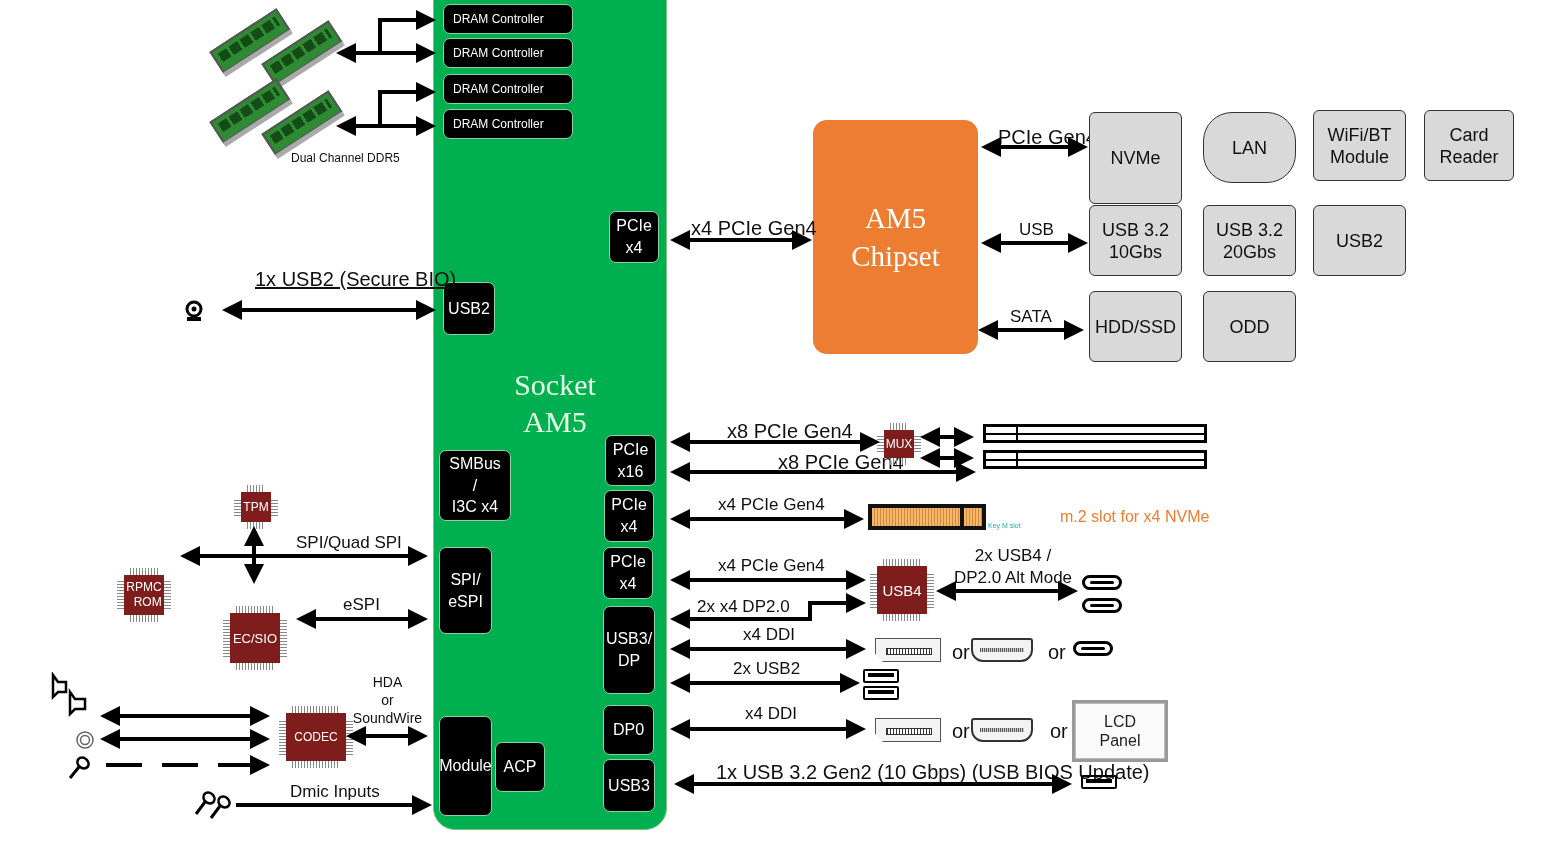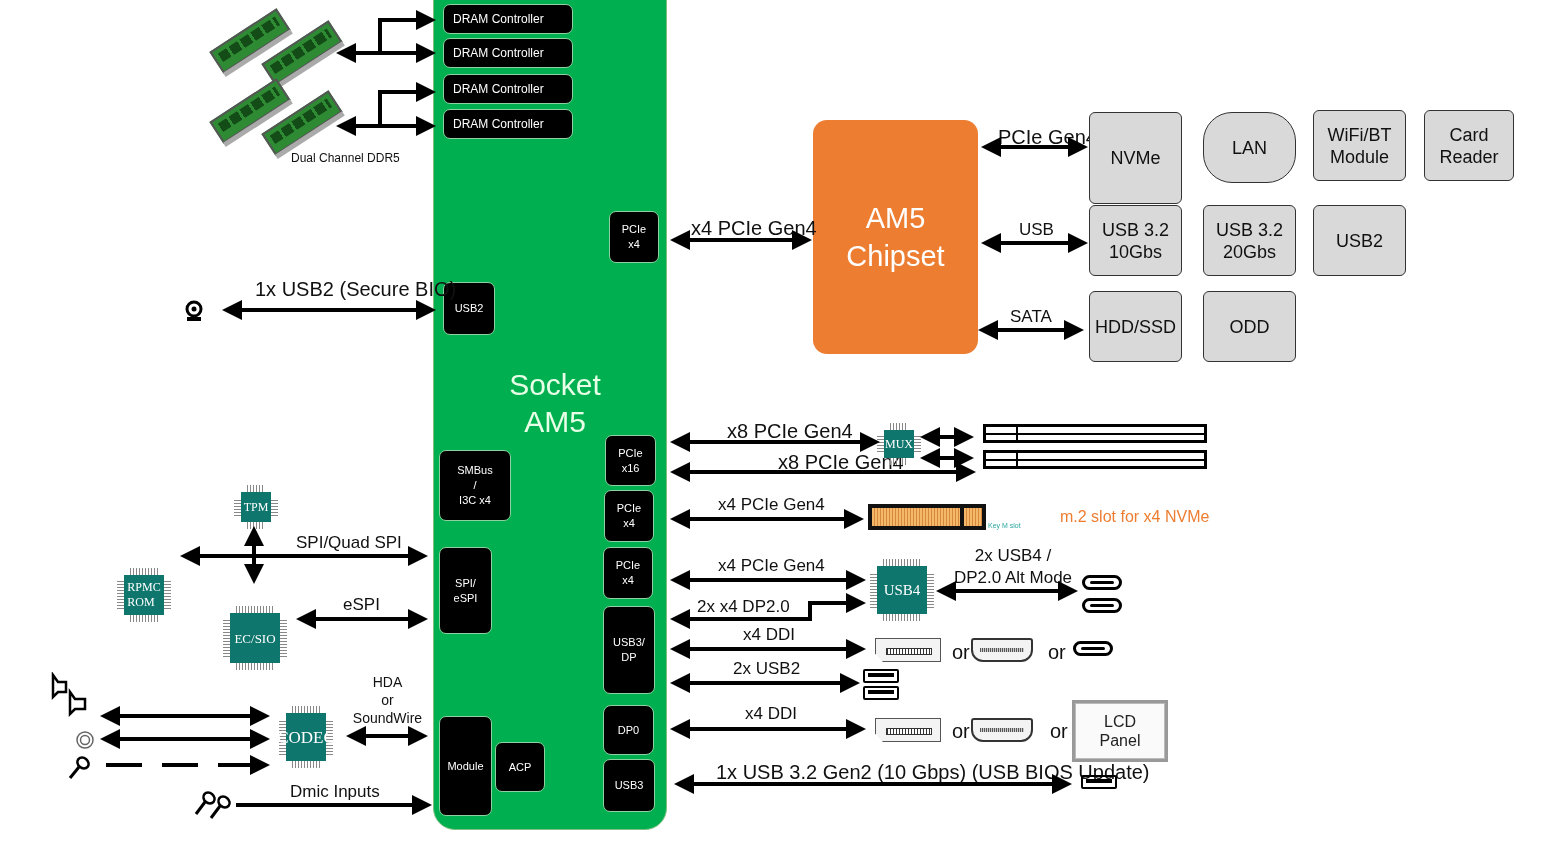--- a/index.html
+++ b/index.html
@@ -1,26 +1,26 @@
 <!DOCTYPE html>
 <html><head>
 <meta charset="utf-8">
 <style>
   html,body{margin:0;padding:0;background:#fff;}
   body{width:1541px;height:866px;position:relative;overflow:hidden;font-family:"Liberation Sans",sans-serif;}
-  .abs{position:absolute;}
+  .abs{position:absolute;font-family:Liberation Serif, serif;}
   .socket{left:433px;top:-10px;width:234px;height:840px;background:#00b050;border:1.5px solid #7fbf7f;border-radius:0 0 22px 22px;box-sizing:border-box;}
-  .blk{position:absolute;background:#000;color:#fff;border:1.5px solid #8fd19e;border-radius:7px;box-sizing:border-box;display:flex;align-items:center;justify-content:center;text-align:center;font-size:11px;line-height:1.35;white-space:pre-line;}
+  .blk{position:absolute;background:#000;color:#fff;border:1.5px solid #8fd19e;border-radius:7px;box-sizing:border-box;display:flex;align-items:center;justify-content:center;text-align:center;font-size:16px;line-height:1.35;white-space:pre-line;}
   .blk.dram{justify-content:flex-start;padding-left:9px;font-size:12px;}
   .sockettitle{left:480px;top:366px;width:150px;text-align:center;color:#e6ffe6;font-size:30px;line-height:37px;white-space:pre-line;}
   .chipset{left:813px;top:120px;width:165px;height:234px;background:#ed7d31;border-radius:14px;color:#fff;font-size:29px;line-height:38px;display:flex;align-items:center;justify-content:center;text-align:center;white-space:pre-line;}
   .dev{position:absolute;background:#d9d9d9;border:1.5px solid #333;border-radius:6px;box-sizing:border-box;display:flex;align-items:center;justify-content:center;text-align:center;font-size:18px;line-height:22px;color:#111;white-space:pre-line;}
   .lbl{position:absolute;color:#111;font-size:17px;white-space:nowrap;}
   .lbl.sm{font-size:20px;}
-  .chip{position:absolute;background:#0f766e;color:#fff;font-size:13px;display:flex;align-items:center;justify-content:center;text-align:left;white-space:pre-line;line-height:15px;font-family:Liberation Serif, serif;}
+  .chip{position:absolute;background:#7f1d1d;color:#fff;font-size:13px;display:flex;align-items:center;justify-content:center;text-align:right;white-space:pre-line;line-height:15px;}
   .chip::before,.chip::after{content:"";position:absolute;}
   .chip::before{left:6px;right:6px;top:-7px;bottom:-7px;background:repeating-linear-gradient(90deg,#888 0 1px,transparent 1px 3px);z-index:-1;}
   .chip::after{top:6px;bottom:6px;left:-7px;right:-7px;background:repeating-linear-gradient(0deg,#888 0 1px,transparent 1px 3px);z-index:-1;}
   .chipwrap{position:absolute;isolation:isolate;}
   svg.arrows{position:absolute;left:0;top:0;}
   .orange{color:#ed7d31;}
   .pcie-slot{position:absolute;background:#000;box-sizing:border-box;padding:3px;}
   .pcie-slot div{width:100%;height:100%;background:#fff;border:0;position:relative;}
   .pcie-slot div::before{content:"";position:absolute;left:0;right:0;top:50%;height:2px;background:#000;margin-top:-1px;}
   .pcie-slot div::after{content:"";position:absolute;left:30px;top:0;bottom:0;width:2px;background:#000;}
@@ -61,21 +61,21 @@
 /
 I3C x4</div>
 <div class="blk" style="left:604px;top:490px;width:50px;height:52px;">PCIe
 x4</div>
 <div class="blk" style="left:603px;top:547px;width:50px;height:52px;">PCIe
 x4</div>
 <div class="blk" style="left:439px;top:547px;width:53px;height:87px;">SPI/
 eSPI</div>
 <div class="blk" style="left:603px;top:606px;width:52px;height:88px;">USB3/
 DP</div>
-<div class="blk" style="left:603px;top:705px;width:51px;height:50px;border-radius:8px;">DP0</div>
+<div class="blk" style="left:603px;top:705px;width:51px;height:50px;">DP0</div>
 <div class="blk" style="left:439px;top:716px;width:53px;height:100px;">Module</div>
 <div class="blk" style="left:495px;top:742px;width:50px;height:50px;">ACP</div>
 <div class="blk" style="left:603px;top:759px;width:52px;height:53px;">USB3</div>
 
 <div class="ram" style="left:210px;top:28px;"></div>
 <div class="ram" style="left:262px;top:40px;"></div>
 <div class="ram" style="left:210px;top:98px;"></div>
 <div class="ram" style="left:262px;top:110px;"></div>
 <div class="lbl sm" style="left:291px;top:151px;font-size:12px;">Dual Channel DDR5</div>
 
@@ -100,21 +100,21 @@
 <div class="dev" style="left:1089px;top:291px;width:93px;height:71px;">HDD/SSD</div>
 <div class="dev" style="left:1203px;top:291px;width:93px;height:71px;">ODD</div>
 
 <div class="abs" style="left:184px;top:300px;width:20px;height:22px;">
   <svg width="20" height="22">
       <circle cx="10" cy="9" r="7" fill="none" stroke="#000" stroke-width="3"></circle>
       <circle cx="10" cy="9" r="2.5" fill="#000"></circle>
       <rect x="3" y="17" width="14" height="4" fill="#000"></rect>
     </svg>
 </div>
-<div class="lbl sm" style="left:255px;top:278px;">1x USB2 (Secure BIO)</div>
+<div class="lbl sm" style="left:255px;top:268px;text-decoration:underline;">1x USB2 (Secure BIO)</div>
 
 <div class="chipwrap" style="left:241px;top:492px;">
     <div class="chip" style="position:relative;width:30px;height:30px;font-size:12px;">TPM</div>
   </div>
 <div class="chipwrap" style="left:124px;top:532px;">
     <div class="chip" style="position:relative;width:40px;height:40px;font-size:12px;margin-top:43px;">RPMC
 ROM</div>
   </div>
 <div class="chipwrap" style="left:230px;top:596px;margin-top:17px;">
     <div class="chip" style="position:relative;width:50px;height:50px;">EC/SIO</div>
@@ -142,21 +142,21 @@
 </div>
 <div class="abs" style="left:193px;top:790px;width:42px;height:30px;">
   <svg width="42" height="30">
       <ellipse cx="16" cy="8" rx="6" ry="5" transform="rotate(40 16 8)" fill="none" stroke="#000" stroke-width="2.5"></ellipse>
       <path d="M12 12 L3 24" stroke="#000" stroke-width="3"></path>
       <ellipse cx="31" cy="12" rx="6" ry="5" transform="rotate(40 31 12)" fill="none" stroke="#000" stroke-width="2.5"></ellipse>
       <path d="M27 16 L18 28" stroke="#000" stroke-width="3"></path>
     </svg>
 </div>
 <div class="chipwrap" style="left:286px;top:713px;">
-    <div class="chip" style="position:relative;width:40px;height:48px;font-size:17px;">CODEC</div>
+    <div class="chip" style="position:relative;width:60px;height:48px;font-size:12px;">CODEC</div>
   </div>
 <div class="lbl sm" style="left:350px;top:673px;width:75px;text-align:center;line-height:18px;white-space:pre-line;font-size:14px;">HDA
 or
 SoundWire</div>
 <div class="lbl" style="left:290px;top:782px;">Dmic Inputs</div>
 
 <div class="lbl sm" style="left:727px;top:420px;">x8 PCIe Gen4</div>
 <div class="lbl sm" style="left:778px;top:451px;">x8 PCIe Gen4</div>
 <div class="chipwrap" style="left:884px;top:430px;">
     <div class="chip" style="position:relative;width:30px;height:28px;font-size:12px;">MUX</div>

